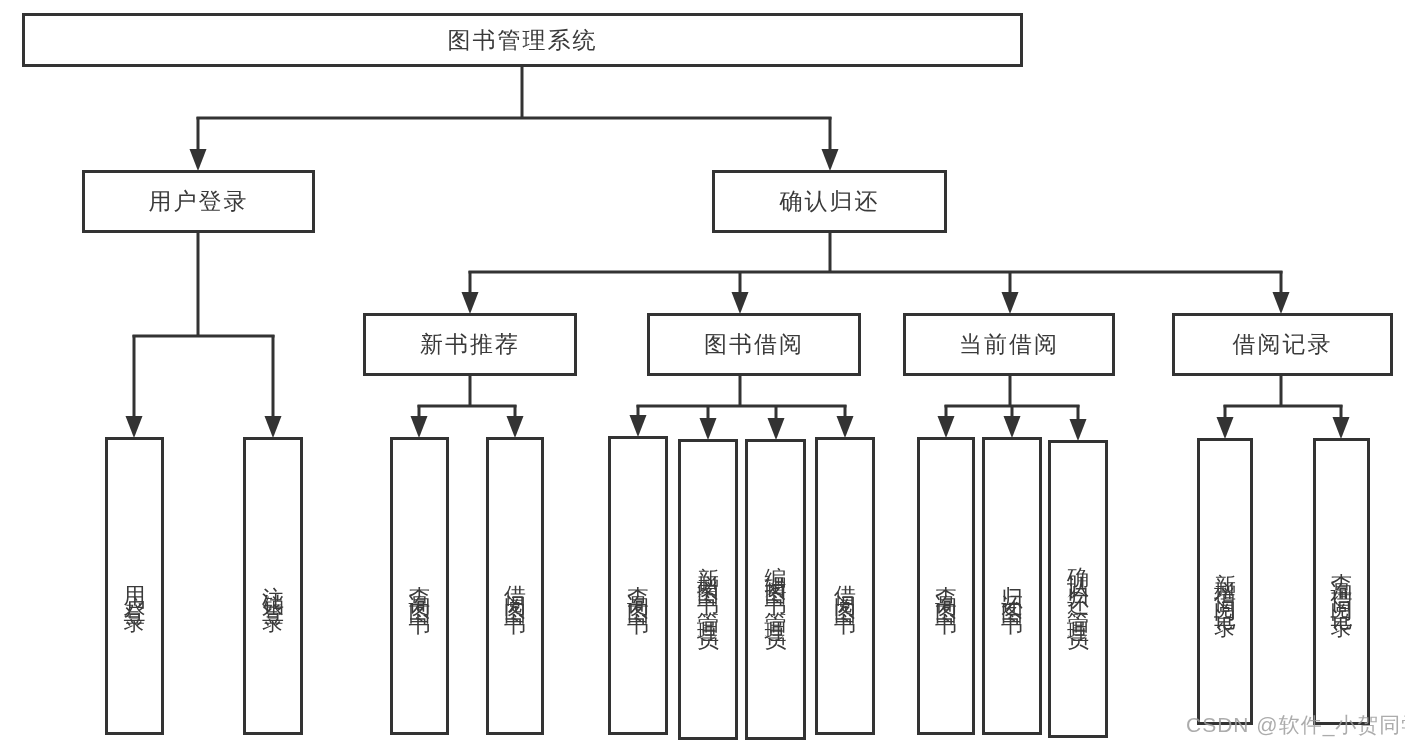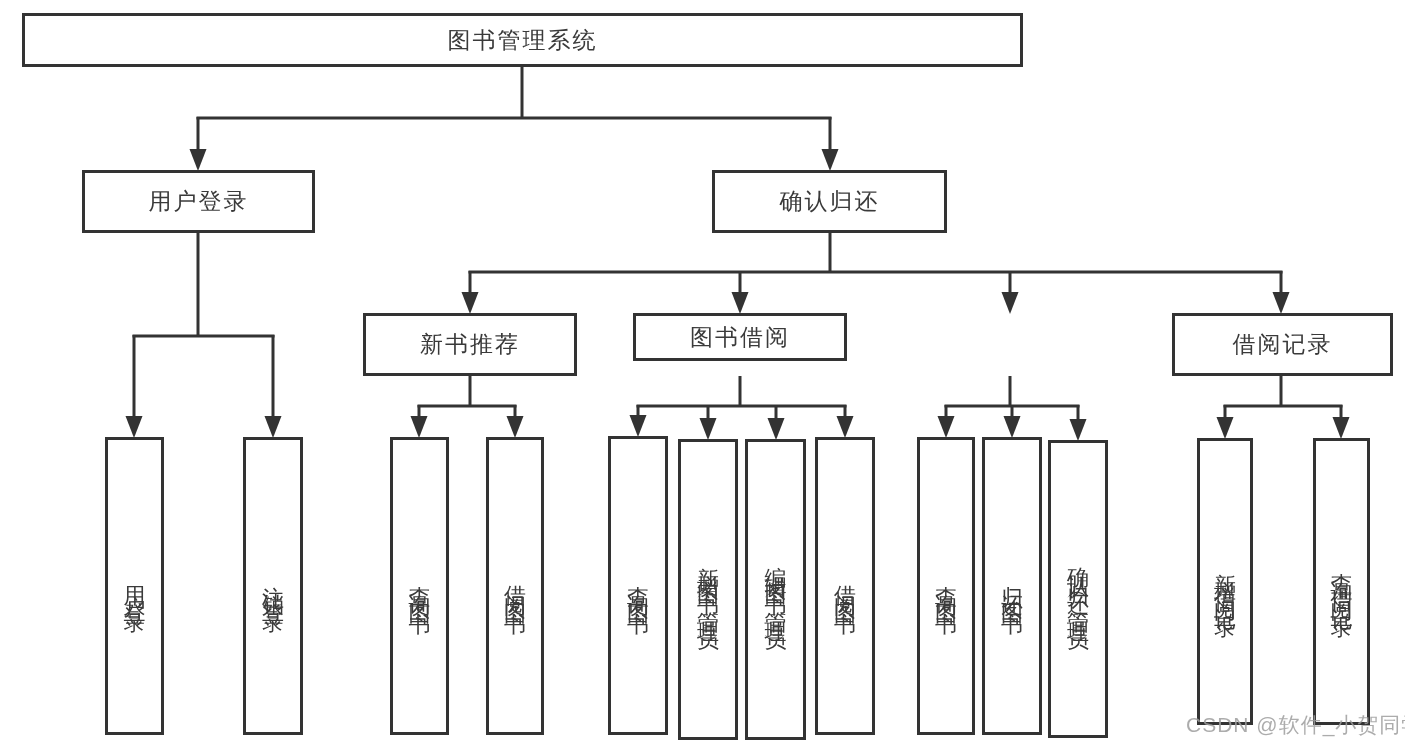--- a/index.html
+++ b/index.html
@@ -96,21 +96,22 @@
       <polygon points="1332.5,417 1349.5,417 1341,439"></polygon>
     </g>
   </svg>
 
   <div class="node" style="left:22px;top:13px;width:1001px;height:54px;">图书管理系统</div>
 
   <div class="node" style="left:82px;top:170px;width:233px;height:63px;">用户登录</div>
   <div class="node" style="left:712px;top:170px;width:235px;height:63px;">确认归还</div>
 
   <div class="node" style="left:363px;top:313px;width:214px;height:63px;">新书推荐</div>
-  <div class="node" style="left:633px;top:313px;width:214px;height:48px;">图书借阅</div>
+  <div class="node" style="left:647px;top:313px;width:214px;height:63px;">图书借阅</div>
+  <div class="node" style="left:903px;top:313px;width:212px;height:63px;">当前借阅</div>
   <div class="node" style="left:1172px;top:313px;width:221px;height:63px;">借阅记录</div>
 
   <div class="leaf" style="left:105px;top:437px;width:59px;height:298px;">
     <span>用户登录</span>
   </div>
   <div class="leaf" style="left:243px;top:437px;width:60px;height:298px;">
     <span>注销登录</span>
   </div>
 
   <div class="leaf" style="left:390px;top:437px;width:59px;height:298px;">

